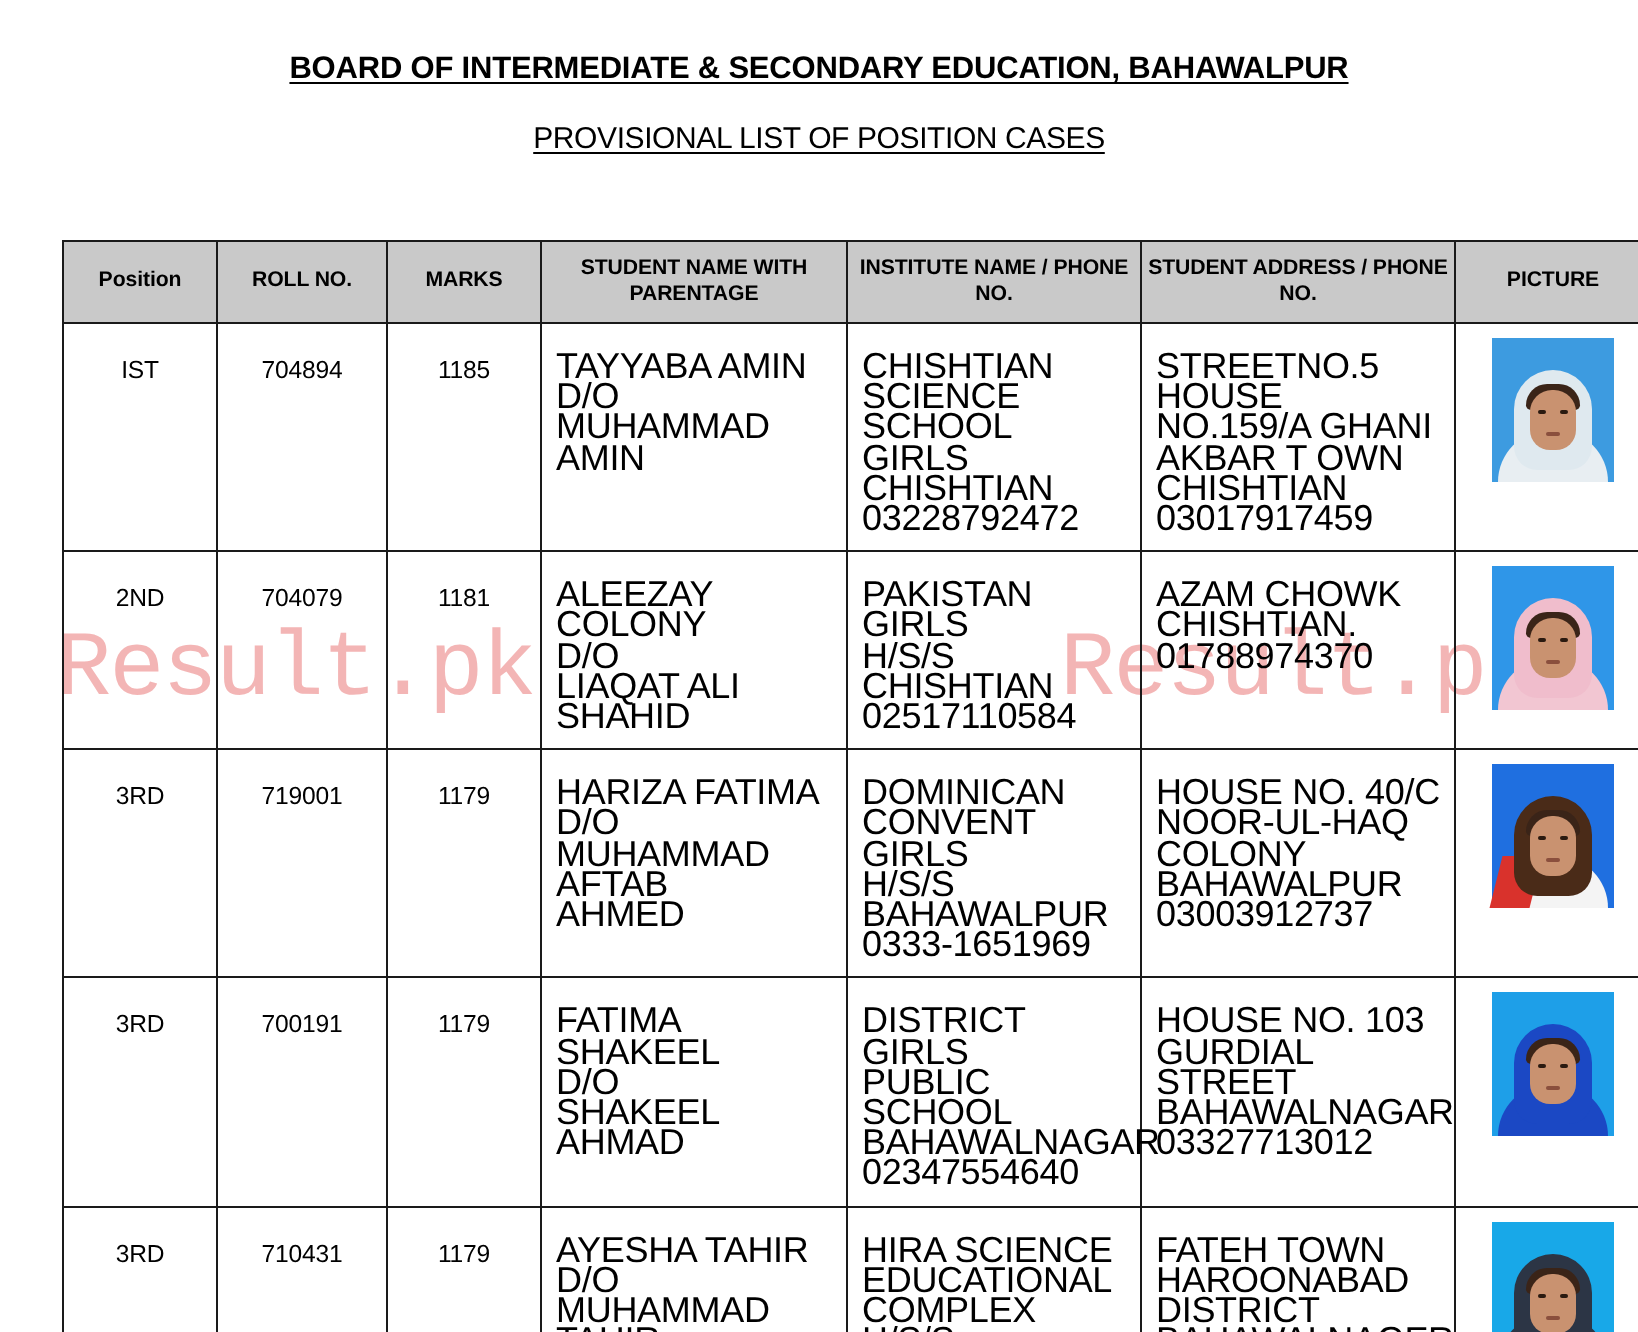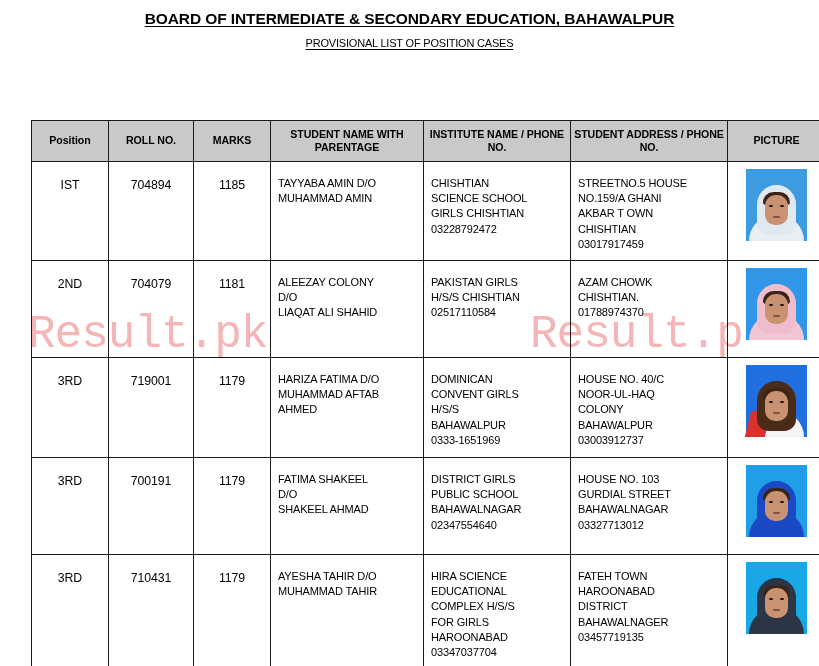--- a/index.html
+++ b/index.html
@@ -12,45 +12,45 @@
     height: 666px;
     font-family: "Liberation Sans", sans-serif;
     color: #000000;
     position: relative;
     overflow: hidden;
   }
 
   
   .page-header {
     text-align: center;
-    padding-top: 9px;
+    padding-top: 25px;
   }
   .board-title {
     font-size: 15.5px;
     font-weight: bold;
     letter-spacing: -0.1px;
     text-decoration: underline;
     text-underline-offset: 2px;
     line-height: 20px;
   }
   .exam-title {
     font-size: 13.3px;
     font-weight: normal;
     letter-spacing: -0.2px;
     line-height: 20px;
     margin-top: 4px;
   }
   .provisional-title {
-    font-size: 11px;
+    font-size: 15px;
     font-weight: normal;
     letter-spacing: -0.2px;
     text-decoration: underline;
     text-underline-offset: 2px;
     line-height: 18px;
-    margin-top: 5px;
+    margin-top: 16px;
   }
   .group-title {
     font-size: 13.5px;
     font-weight: bold;
     letter-spacing: 0px;
     margin-top: 18px;
   }
 
   
   .table-wrap {
@@ -90,21 +90,21 @@
   th.col-addr     { width: 152px; }
   th.col-pic      { width: 93px; }
 
   td.cell-center {
     text-align: center;
     font-size: 12.3px;
     padding-top: 16px;
     letter-spacing: -0.1px;
   }
   td.cell-text {
-    font-size: 11px;
+    font-size: 18px;
     line-height: 15.2px;
     padding: 14px 3px 8px 7px;
     letter-spacing: -0.15px;
     white-space: pre-line;
   }
   td.cell-pic {
     text-align: center;
     padding: 7px 0 7px 0;
     vertical-align: top;
   }

